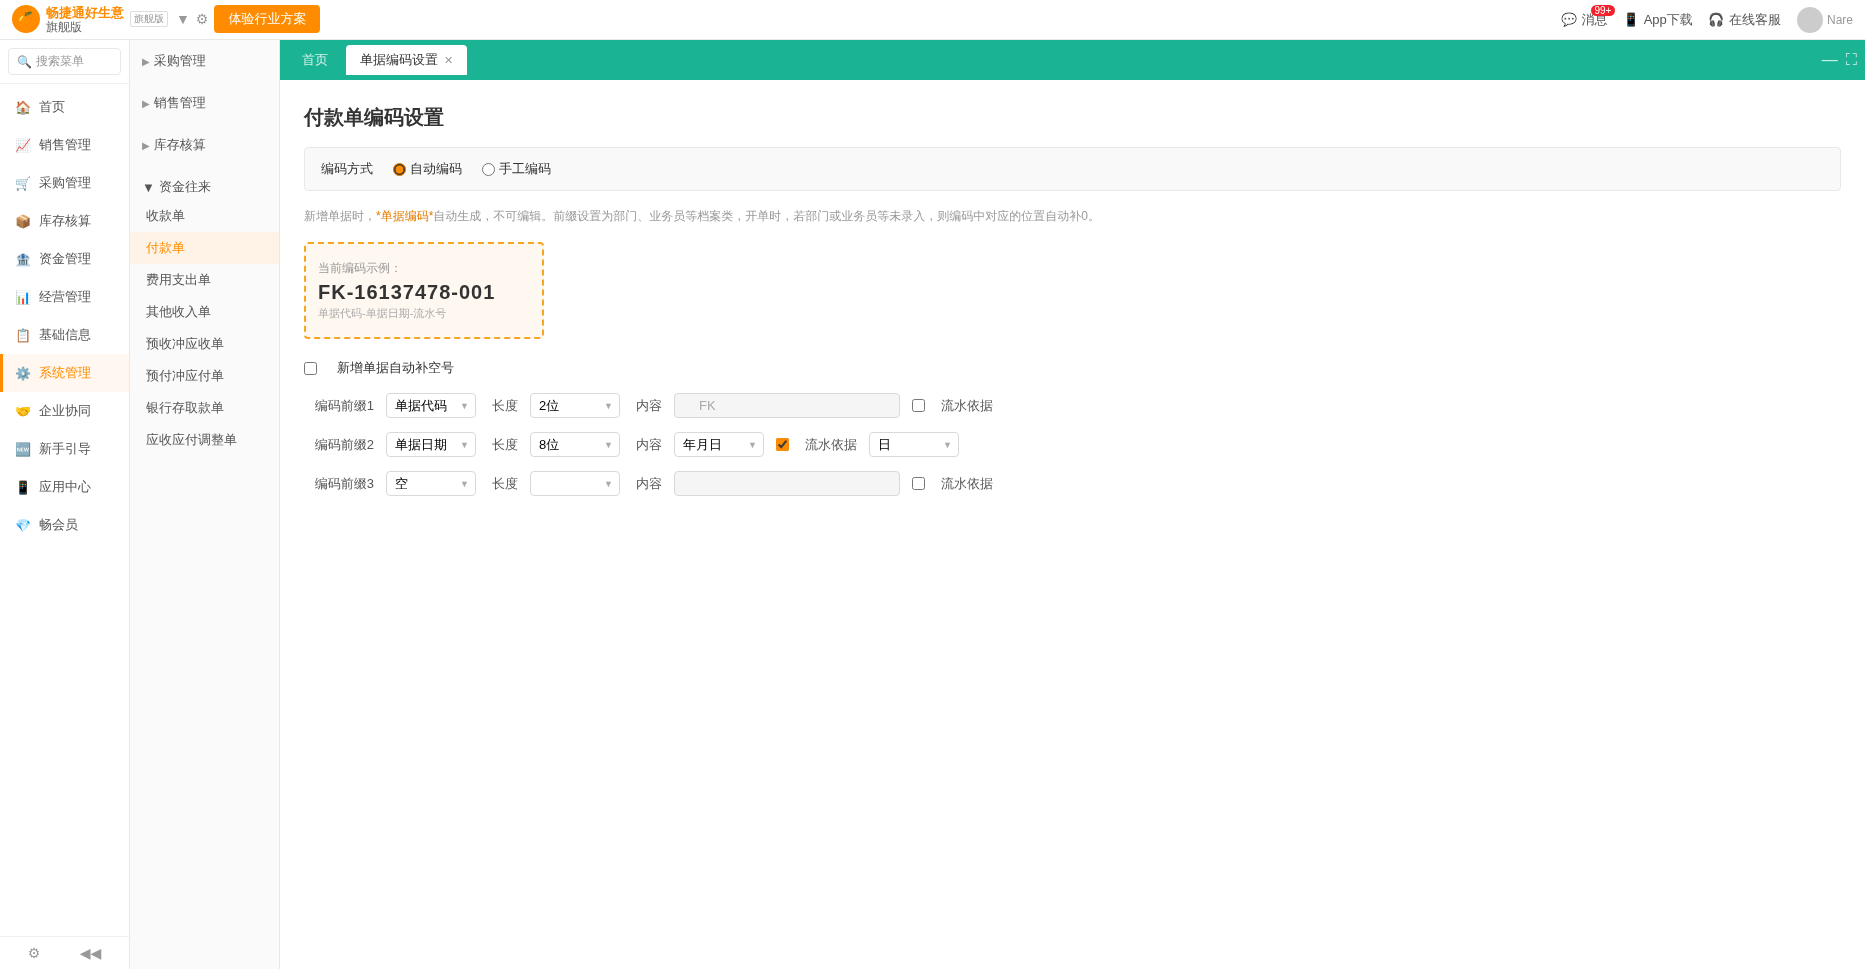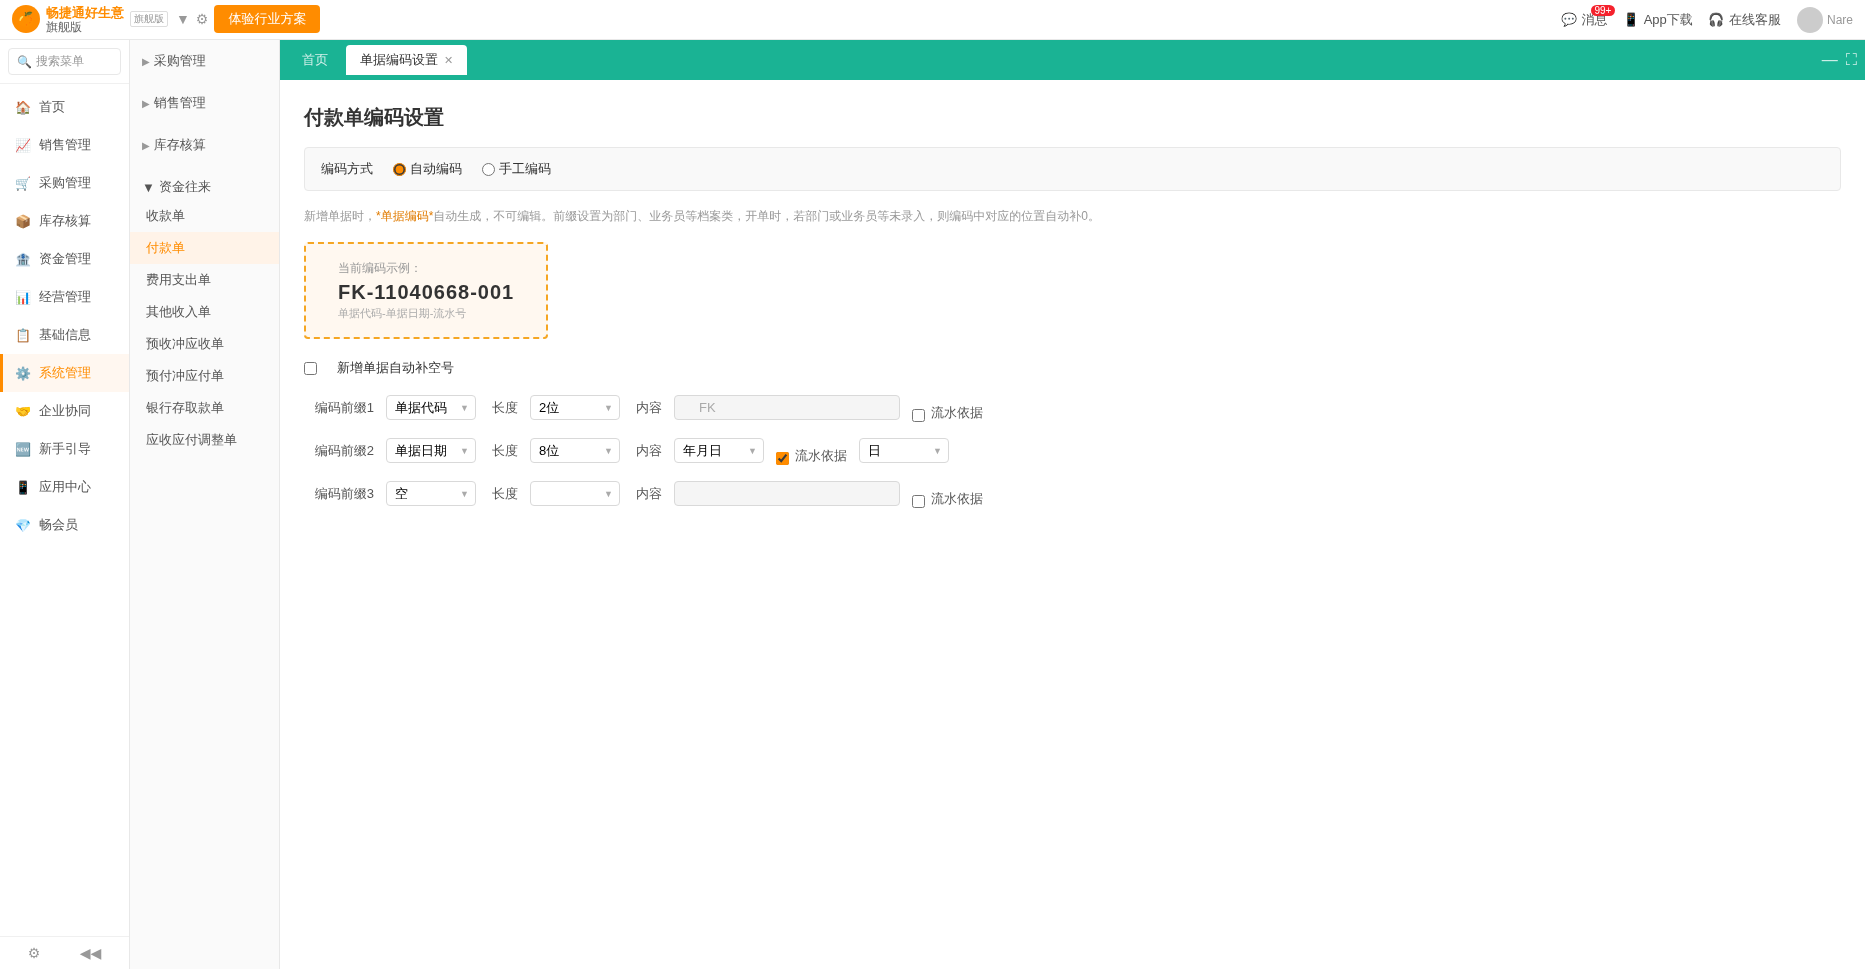--- a/index.html
+++ b/index.html
@@ -101,21 +101,21 @@
     .radio-group { display: flex; align-items: center; gap: 4px; font-size: 13px; }
 
     .info-text { font-size: 12px; color: #999; margin-bottom: 16px; line-height: 1.6; }
     .info-text span { color: #e07b00; }
 
     
     .preview-box {
       border: 2px dashed #f5a623;
       background: #fff8f0;
       border-radius: 4px;
-      padding: 16px 32px;
+      padding: 16px 12px;
       display: inline-block;
       margin-bottom: 20px;
       min-width: 240px;
     }
     .preview-label { font-size: 12px; color: #999; margin-bottom: 4px; }
     .preview-code { font-size: 20px; font-weight: bold; color: #333; letter-spacing: 1px; }
     .preview-desc { font-size: 11px; color: #aaa; margin-top: 2px; }
 
     
     .auto-fill-row { display: flex; align-items: center; gap: 20px; margin-bottom: 16px; font-size: 13px; }
@@ -128,21 +128,21 @@
       padding: 4px 24px 4px 8px;
       font-size: 13px; background: #fff;
       appearance: none; cursor: pointer;
       position: relative; min-width: 90px;
     }
     .select-wrapper { position: relative; display: inline-flex; align-items: center; }
     .select-wrapper::after { content: '▼'; position: absolute; right: 7px; font-size: 9px; color: #aaa; pointer-events: none; }
     .form-input { border: 1px solid #d9d9d9; border-radius: 4px; padding: 4px 24px; font-size: 13px; color: #333; background: #fff; }
     .form-input.disabled { background: #f5f5f5; color: #aaa; }
     .content-label { font-size: 13px; color: #555; margin-left: 4px; }
-    .checkbox-item { display: flex; align-items: flex-end; gap: 6px; font-size: 13px; color: #555; margin-top: 11px; }
+    .checkbox-item { display: flex; align-items: center; gap: 16px; font-size: 13px; color: #555; }
 
     
     .serial-row { display: flex; align-items: center; gap: 16px; margin-bottom: 14px; flex-wrap: wrap; }
 
     
     .sep-row { display: flex; align-items: center; gap: 12px; margin-bottom: 14px; }
     .sep-options { display: flex; align-items: center; gap: 8px; }
     .sep-radio { display: flex; align-items: center; gap: 3px; font-size: 13px; cursor: pointer; }
 
     
@@ -333,21 +333,21 @@
         </div>
 
         
         <div class="info-text">
           新增单据时，<span>*单据编码*</span>自动生成，不可编辑。前缀设置为部门、业务员等档案类，开单时，若部门或业务员等未录入，则编码中对应的位置自动补0。
         </div>
 
         
         <div class="preview-box">
           <div class="preview-label">当前编码示例：</div>
-          <div class="preview-code">FK-11040668-001</div>
+          <div class="preview-code">FK-16137478-001</div>
           <div class="preview-desc">单据代码-单据日期-流水号</div>
         </div>
 
         
         <div class="auto-fill-row">
           <input type="checkbox" style="">
           <span>新增单据自动补空号</span>
         </div>
 
         

